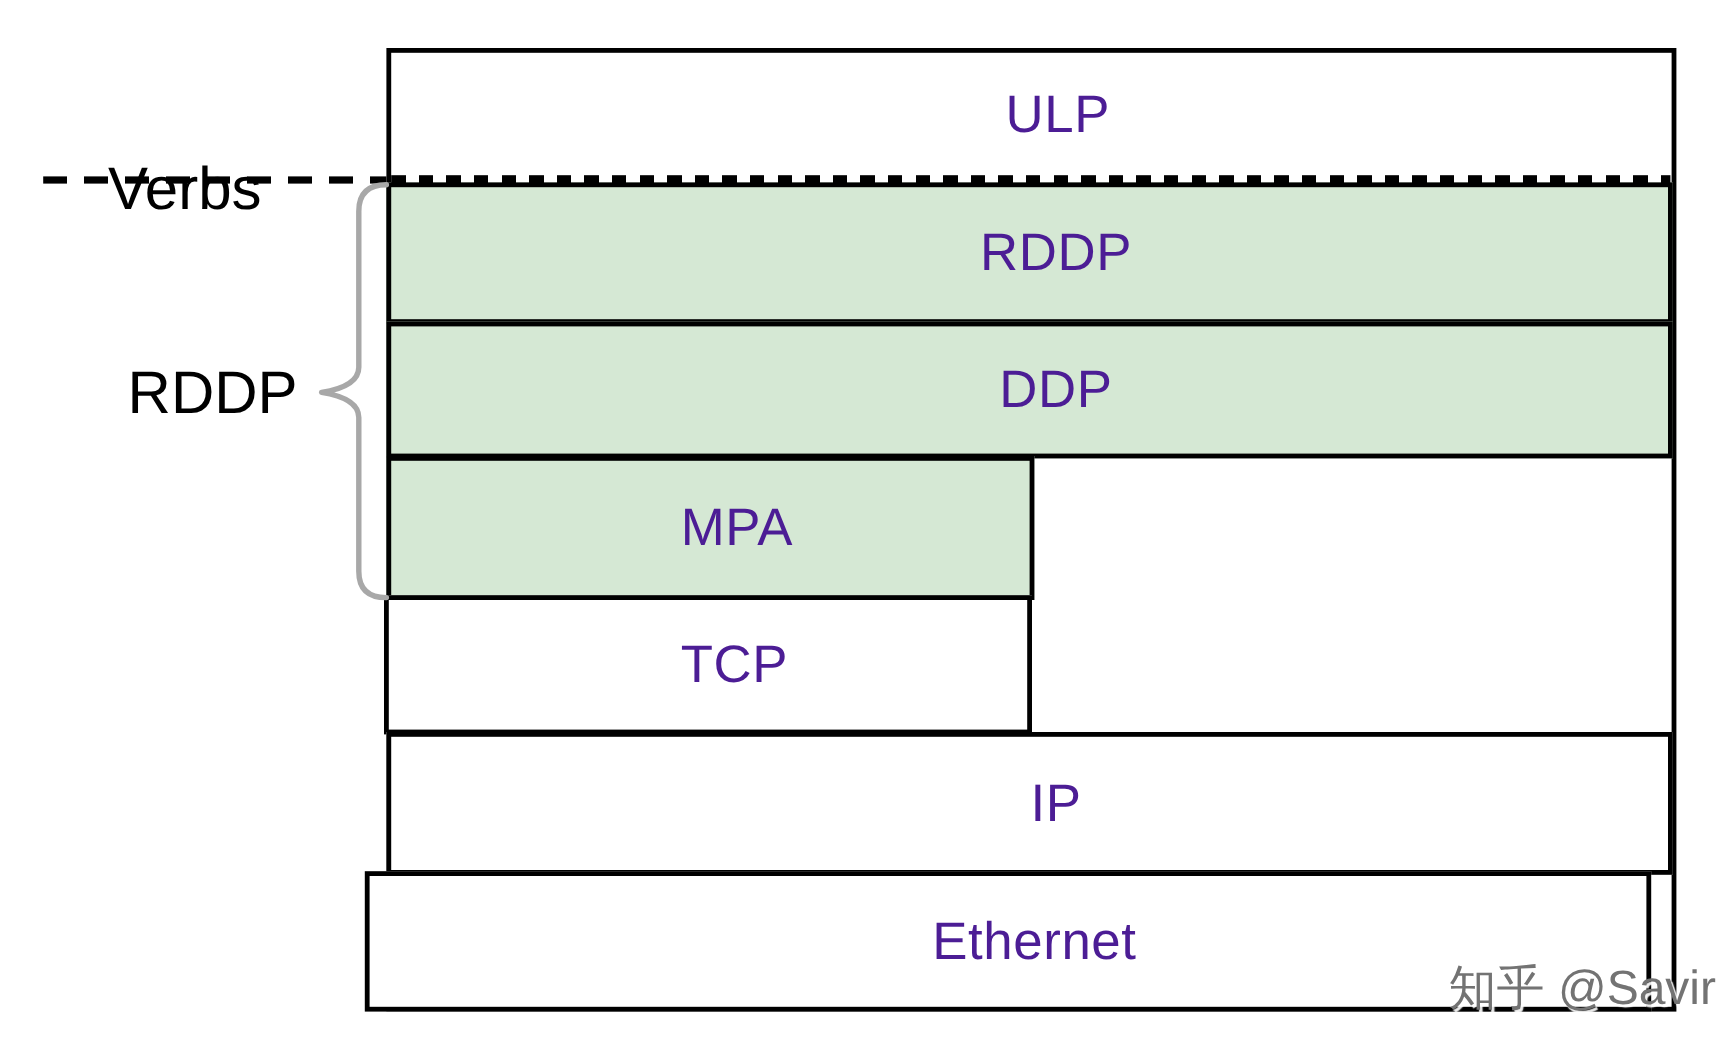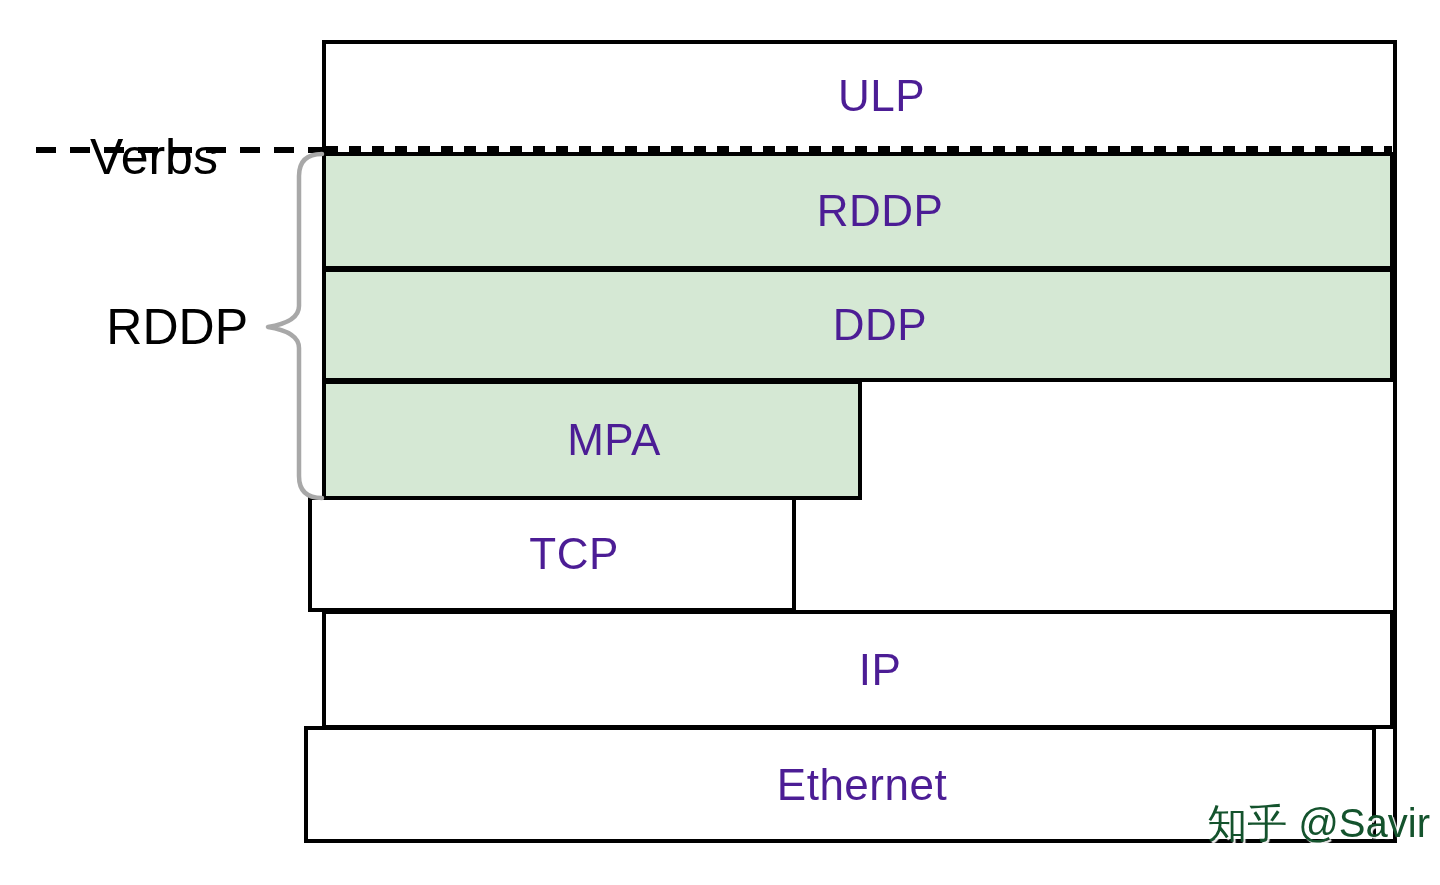--- a/index.html
+++ b/index.html
@@ -40,21 +40,21 @@
     letter-spacing: 0.5px;
     padding-left: 44px;
   }
   .layer.green { background: #d5e8d4; }
 
   .layer-ulp      { left: 326px; top: 46px;  width: 1067px; height: 100px; border: none; background: transparent; }
   .layer-rdmap    { left: 322px; top: 152px; width: 1072px; height: 118px; }
   .layer-ddp      { left: 322px; top: 268px; width: 1072px; height: 114px; }
   .layer-mpa      { left: 322px; top: 380px; width: 540px;  height: 120px; align-items: center; }
   .layer-sctp     { left: 858px; top: 380px; width: 536px;  height: 232px; }
-  .layer-tcp      { left: 308px; top: 496px; width: 488px;  height: 116px; }
+  .layer-tcp      { left: 320px; top: 496px; width: 540px;  height: 116px; }
   .layer-ip       { left: 322px; top: 610px; width: 1072px; height: 119px; align-items: center; }
   .layer-ethernet { left: 304px; top: 726px; width: 1072px; height: 117px; }
 
   
   .dash-left {
     position: absolute;
     left: 36px;
     top: 147px;
     width: 286px;
     height: 6px;
@@ -102,21 +102,21 @@
   }
 
   
   .watermark {
     position: absolute;
     left: 1145px;
     top: 796px;
     width: 285px;
     text-align: right;
     font-size: 40px;
-    color: #14532d;
+    color: #737373;
     text-shadow: 2px 2px 1px rgba(255,255,255,0.95);
     white-space: nowrap;
     z-index: 10;
   }
 </style>
 </head>
 <body>
 
 <div class="stage">
 

